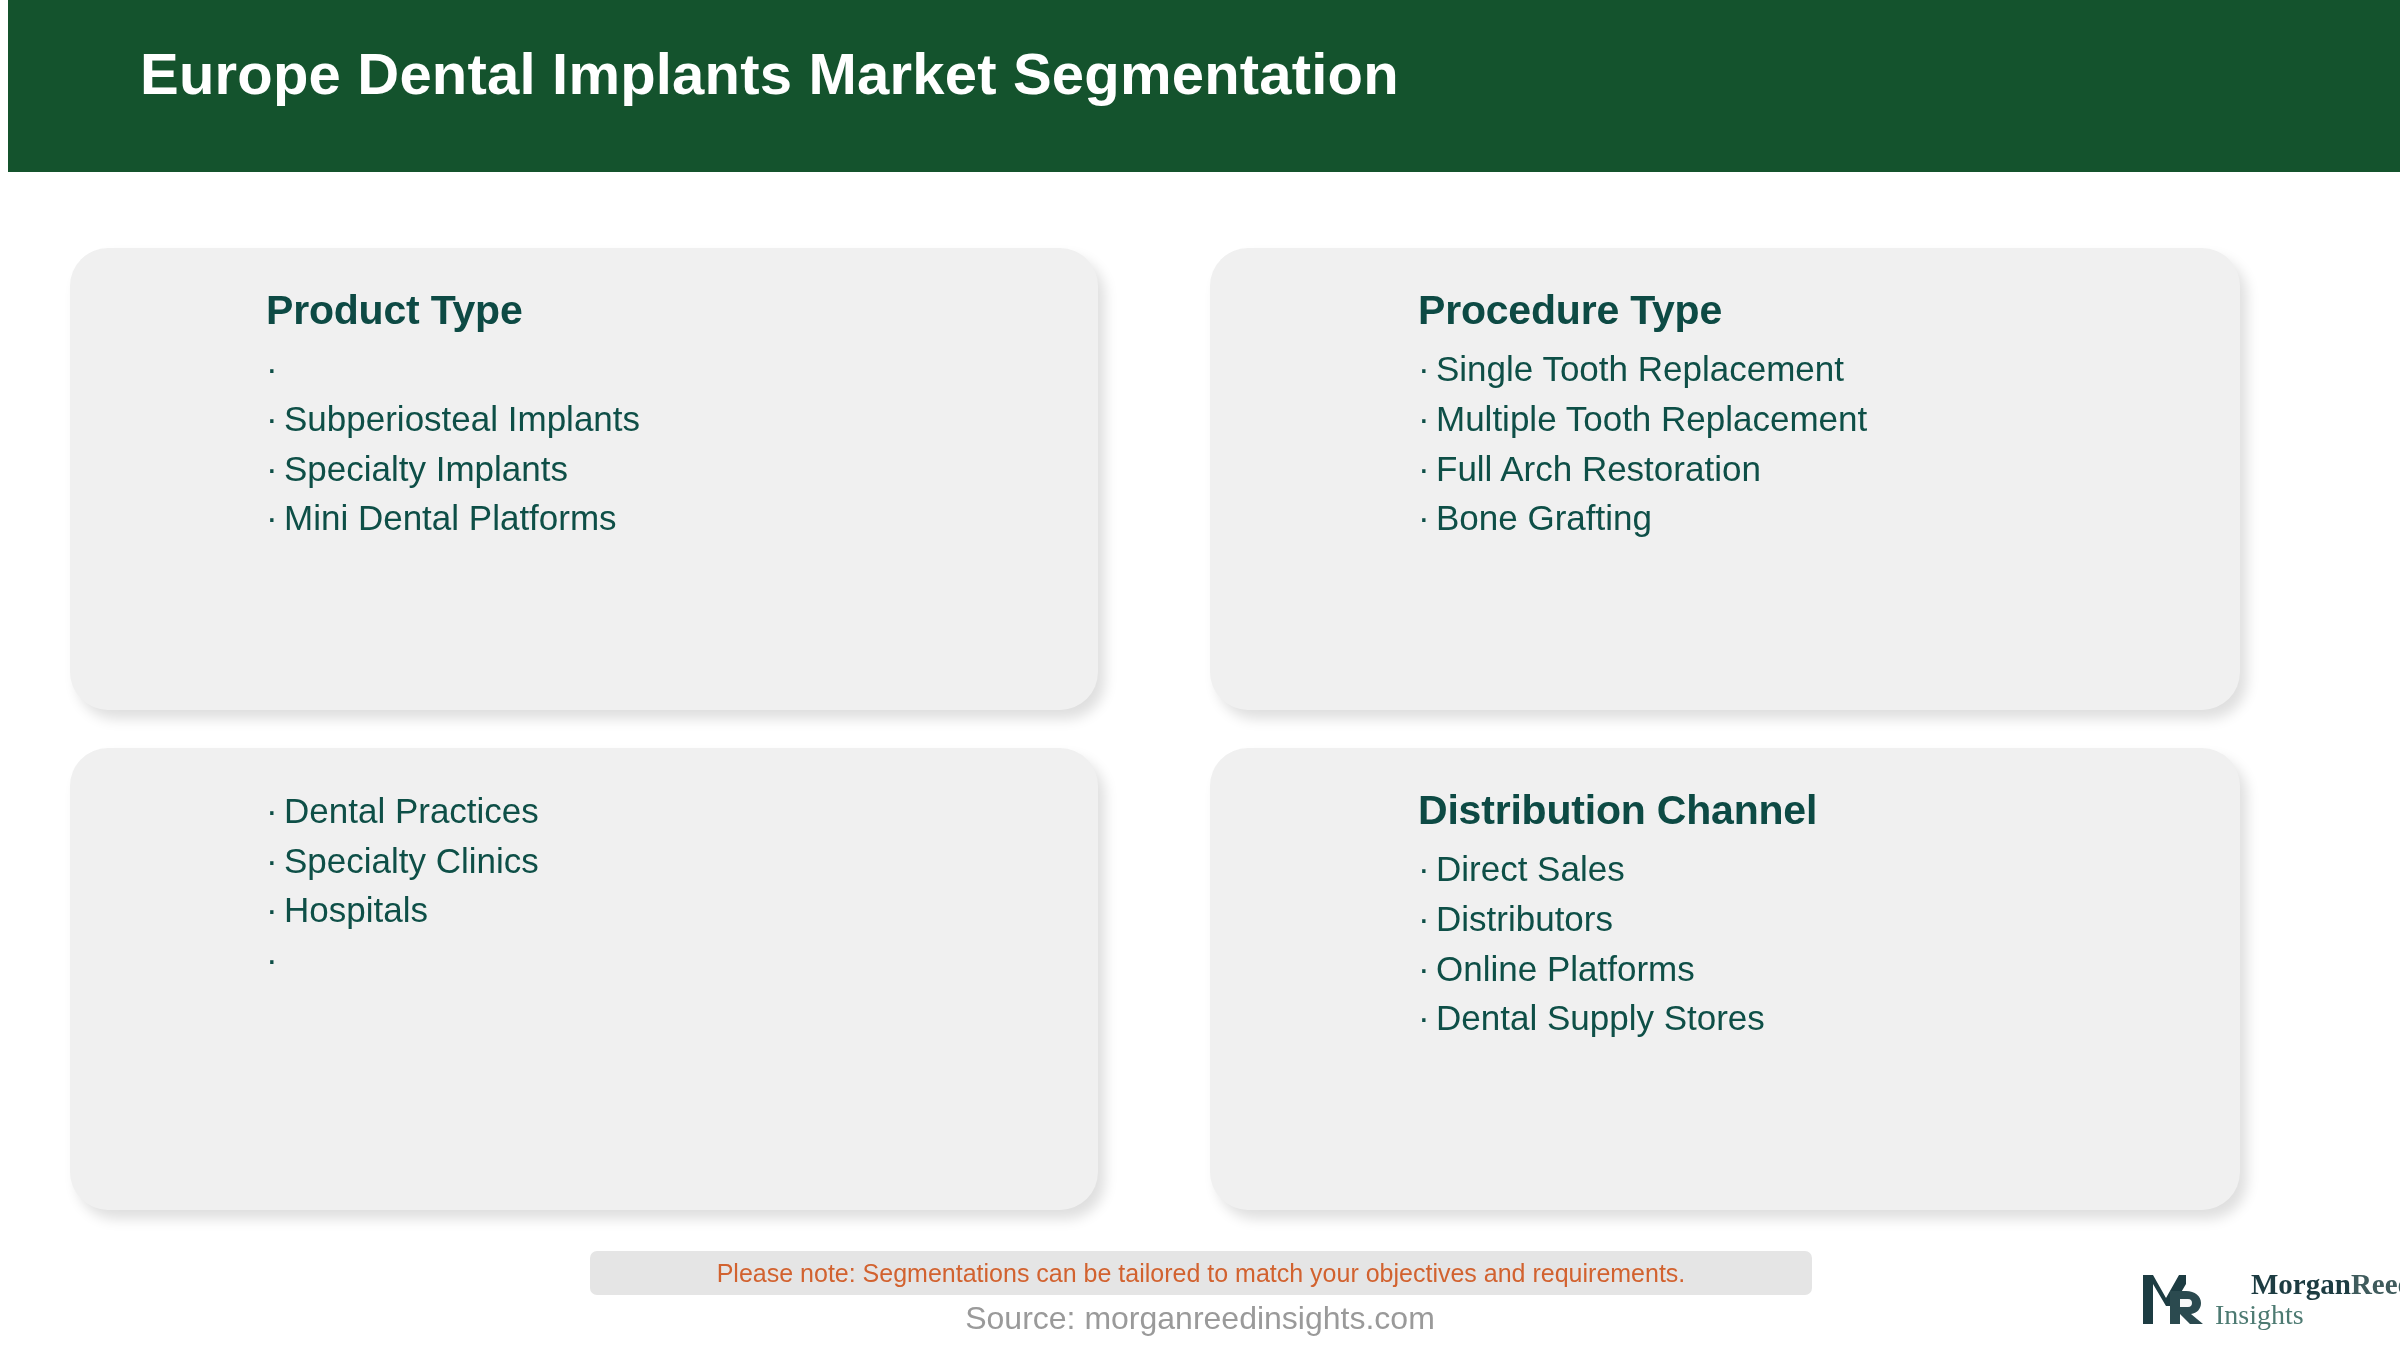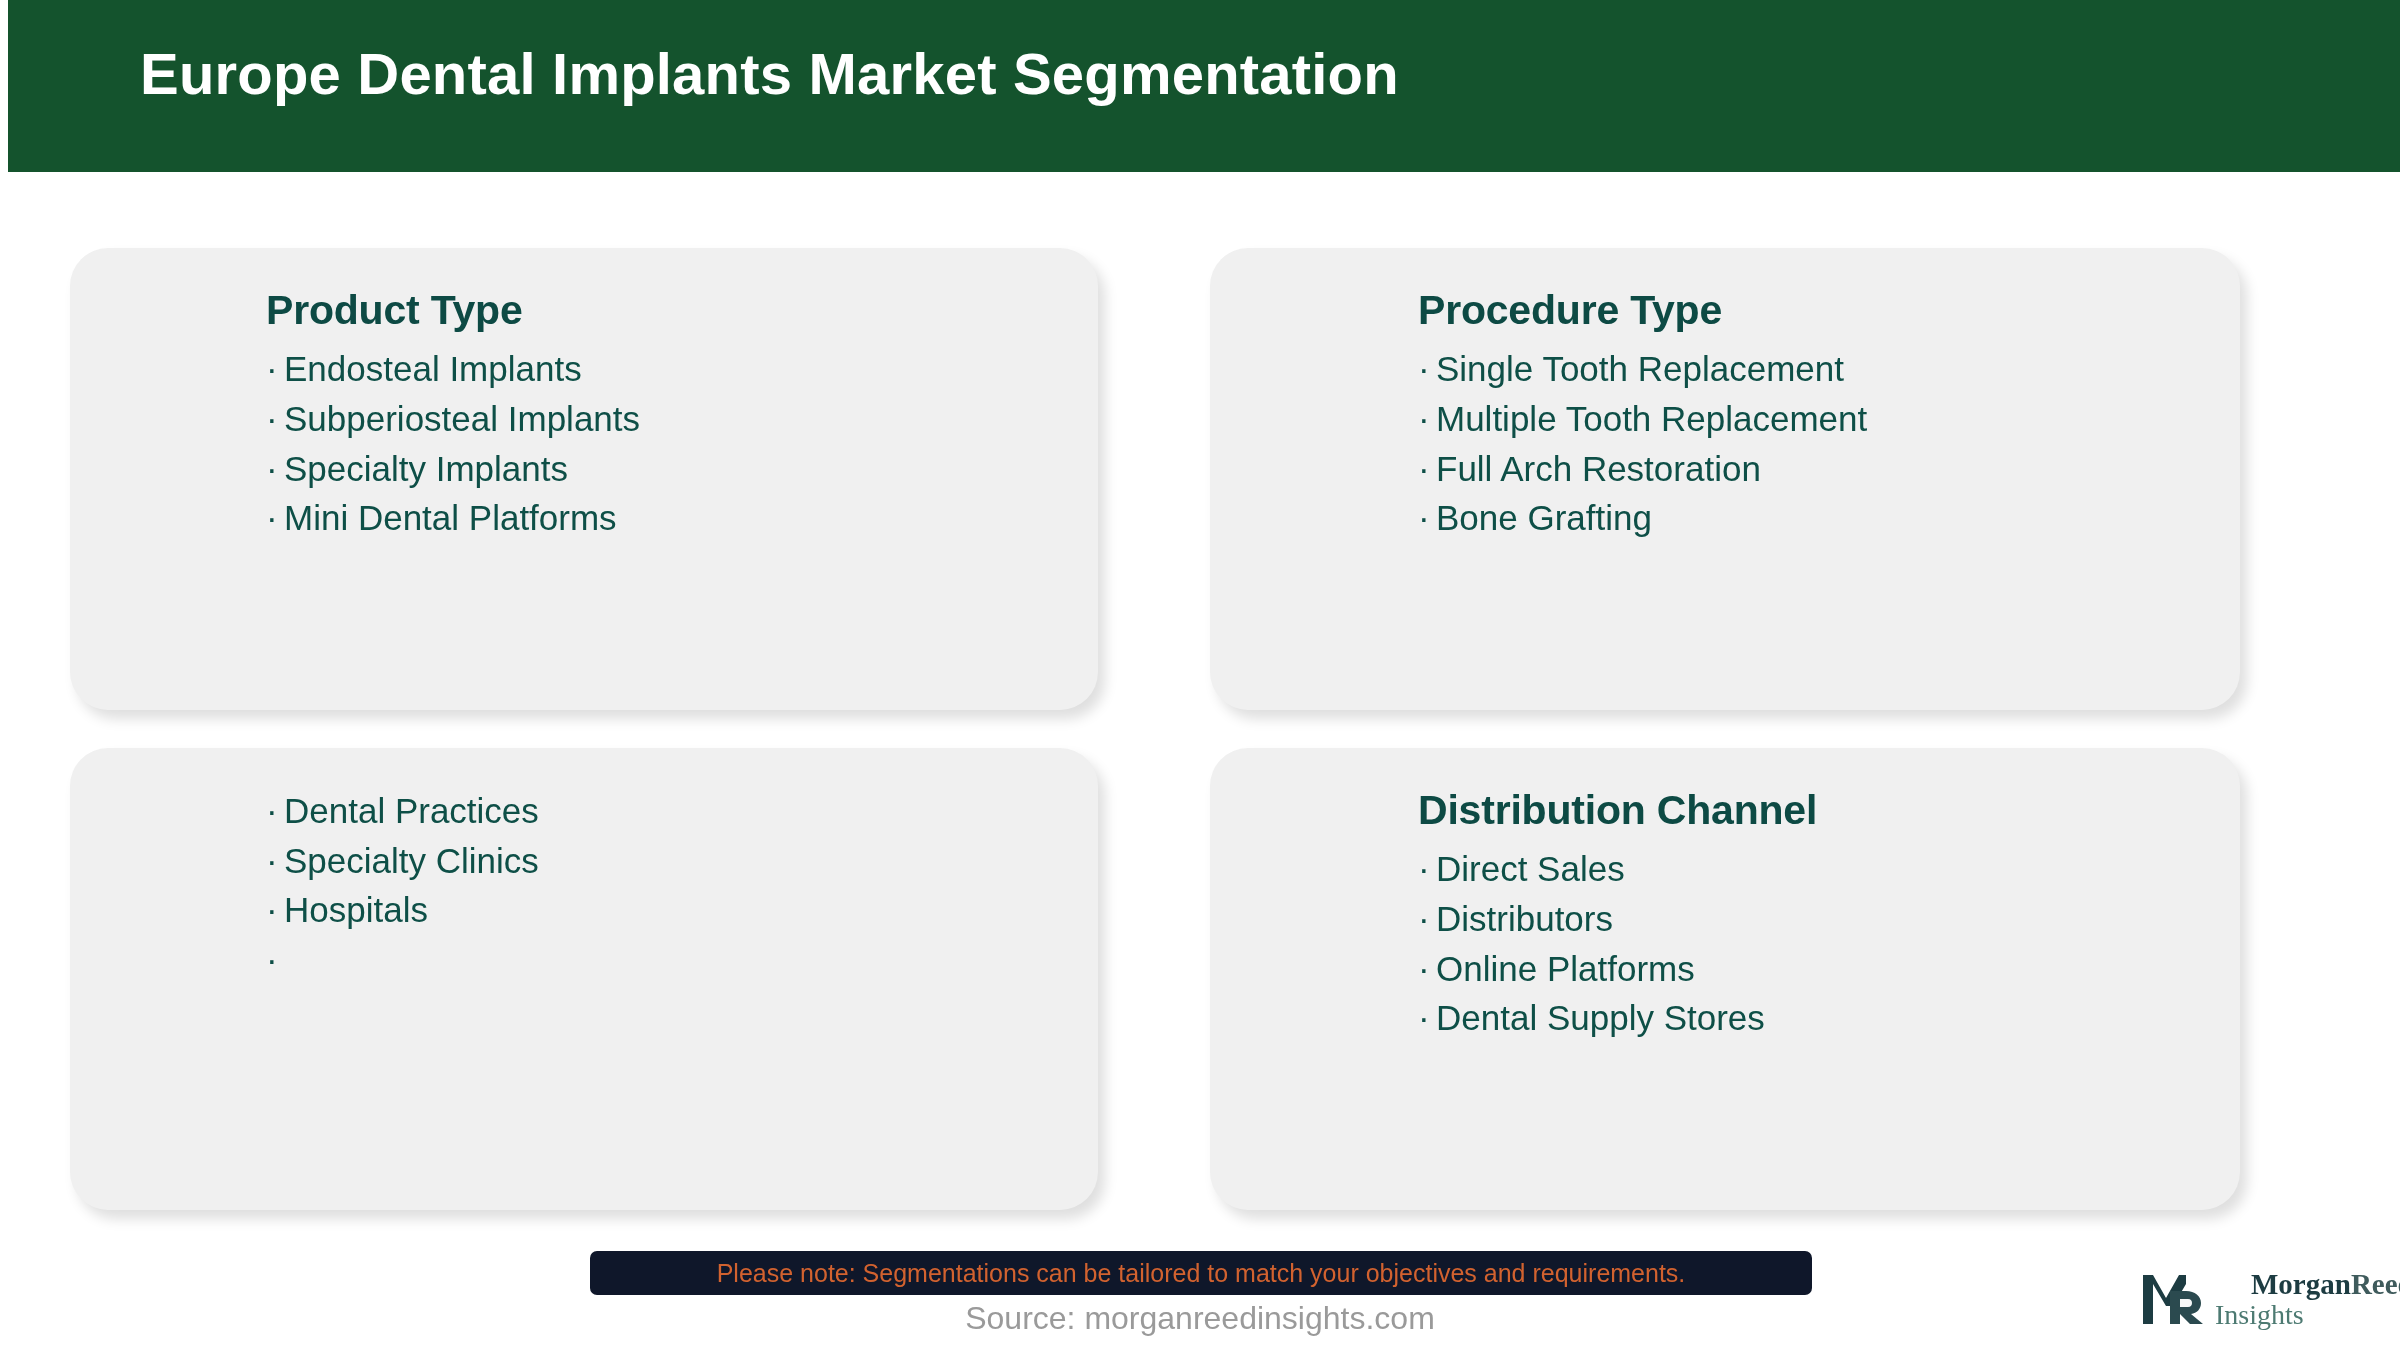--- a/index.html
+++ b/index.html
@@ -101,21 +101,21 @@
     top: 1240px;
     width: 2400px;
     height: 110px;
   }
   #note-pill {
     position: absolute;
     left: 590px;
     top: 11px;
     width: 1222px;
     height: 44px;
-    background: #0f172a;
+    background: #e5e5e5;
     border-radius: 7px;
     display: flex;
     align-items: center;
     justify-content: center;
     box-sizing: border-box;
   }
   #note-text {
     font-size: 25px;
     color: #d2622f;
     white-space: nowrap;
@@ -174,21 +174,20 @@
 </div>
 
 <div id="card-grid">
 
   <div class="seg-card col-left row-top">
     <div class="card-inner">
       <h2 class="card-title">Product Type</h2>
       <ul class="card-list">
         <li>
             <span class="bullet-glyph">·</span>
-            <span>Endosteal Implants</span>
           </li>
         <li>
             <span class="bullet-glyph">·</span>
             <span>Subperiosteal Implants</span>
           </li>
         <li>
             <span class="bullet-glyph">·</span>
             <span>Specialty Implants</span>
           </li>
         <li>

